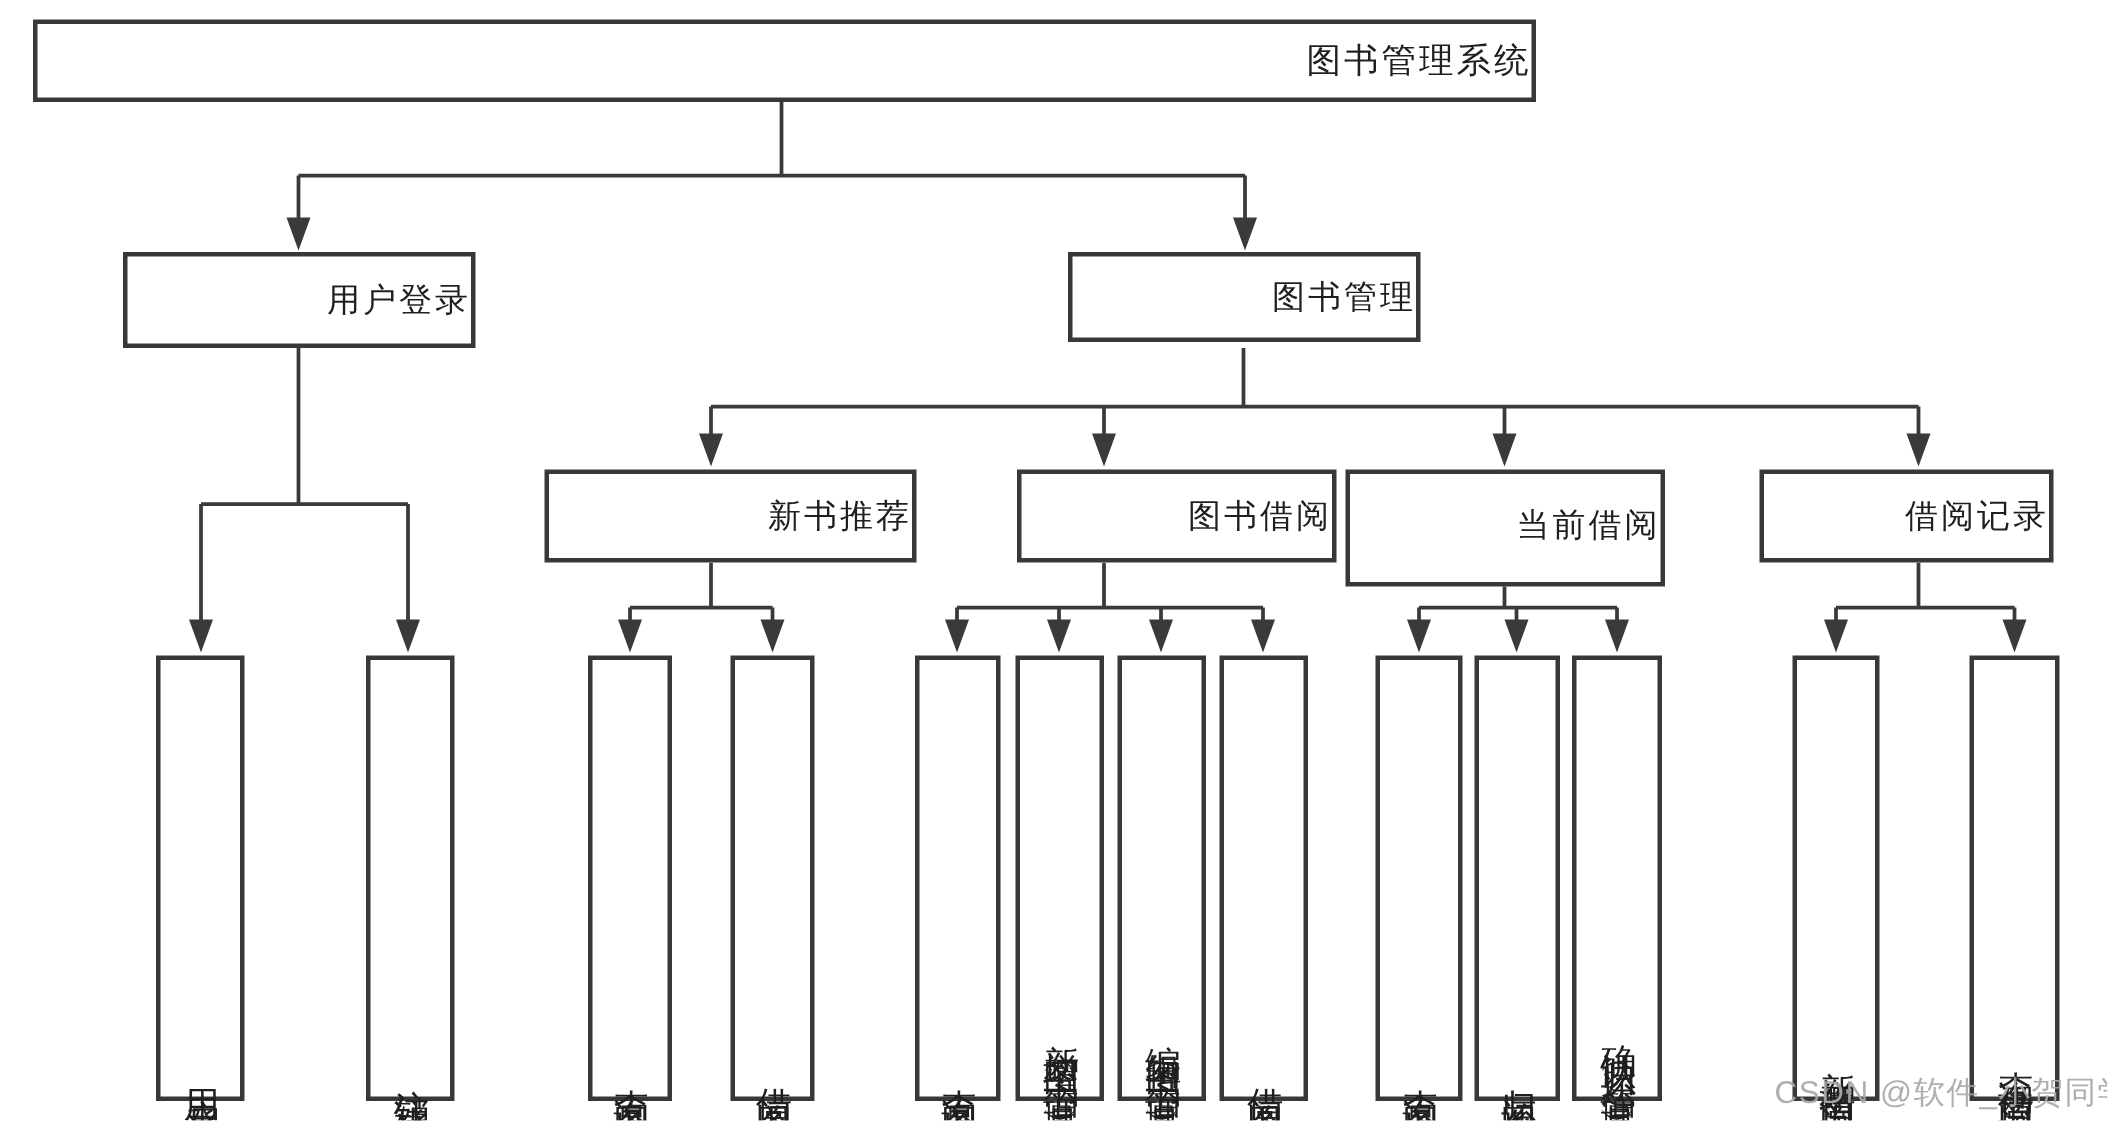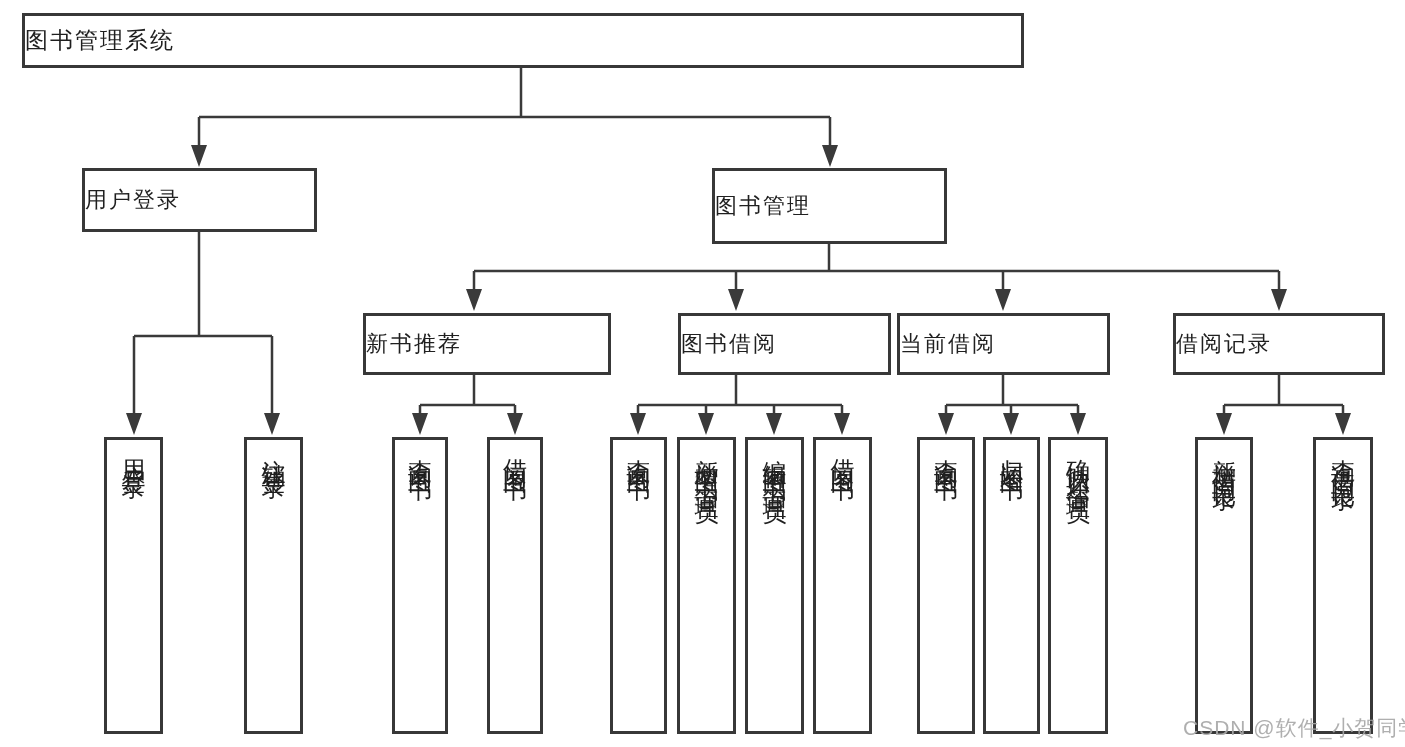--- a/index.html
+++ b/index.html
@@ -17,21 +17,21 @@
     left: 0; top: 0;
     width: 1405px; height: 747px;
   }
   .box {
     position: absolute;
     box-sizing: border-box;
     background: #ffffff;
     border: 3px solid #383838;
     display: flex;
     align-items: center;
-    justify-content: flex-start;
+    justify-content: flex-end;
     text-align: center;
     letter-spacing: 2px;
     color: #1f1f1f;
     line-height: 1;
   }
   .root-box  { font-size: 23px; }
   .h-box     { font-size: 22px; }
   .leaf-box  {
     top: 437px;
     height: 297px;
@@ -84,34 +84,34 @@
     </g>
   </svg>
 
   <div class="box root-box" style="left:22px; top:13px; width:1002px; height:55px;">
     <span>图书管理系统</span>
   </div>
 
   <div class="box h-box" style="left:82px; top:168px; width:235px; height:64px;">
     <span>用户登录</span>
   </div>
-  <div class="box h-box" style="left:712px; top:168px; width:235px; height:76px;">
+  <div class="box h-box" style="left:712px; top:168px; width:235px; height:60px;">
     <span>图书管理</span>
   </div>
 
   <div class="box h-box" style="left:363px; top:313px; width:248px; height:62px;">
     <span>新书推荐</span>
   </div>
   <div class="box h-box" style="left:630px; top:313px; width:213px; height:62px;margin-left:48px;">
     <span>图书借阅</span>
   </div>
-  <div class="box h-box" style="left:897px; top:313px; width:213px; height:62px;">
+  <div class="box h-box" style="left:897px; top:313px; width:213px; height:78px;font-family:Liberation Mono, monospace;">
     <span>当前借阅</span>
   </div>
-  <div class="box h-box" style="left:1173px; top:313px; width:212px; height:62px;">
+  <div class="box h-box" style="left:1173px; top:313px; width:196px; height:62px;">
     <span>借阅记录</span>
   </div>
 
   <div class="box leaf-box" style="left:104px; width:59px;">
     <span>用户登录</span>
   </div>
   <div class="box leaf-box" style="left:244px; width:59px;">
     <span>注销登录</span>
   </div>
 

